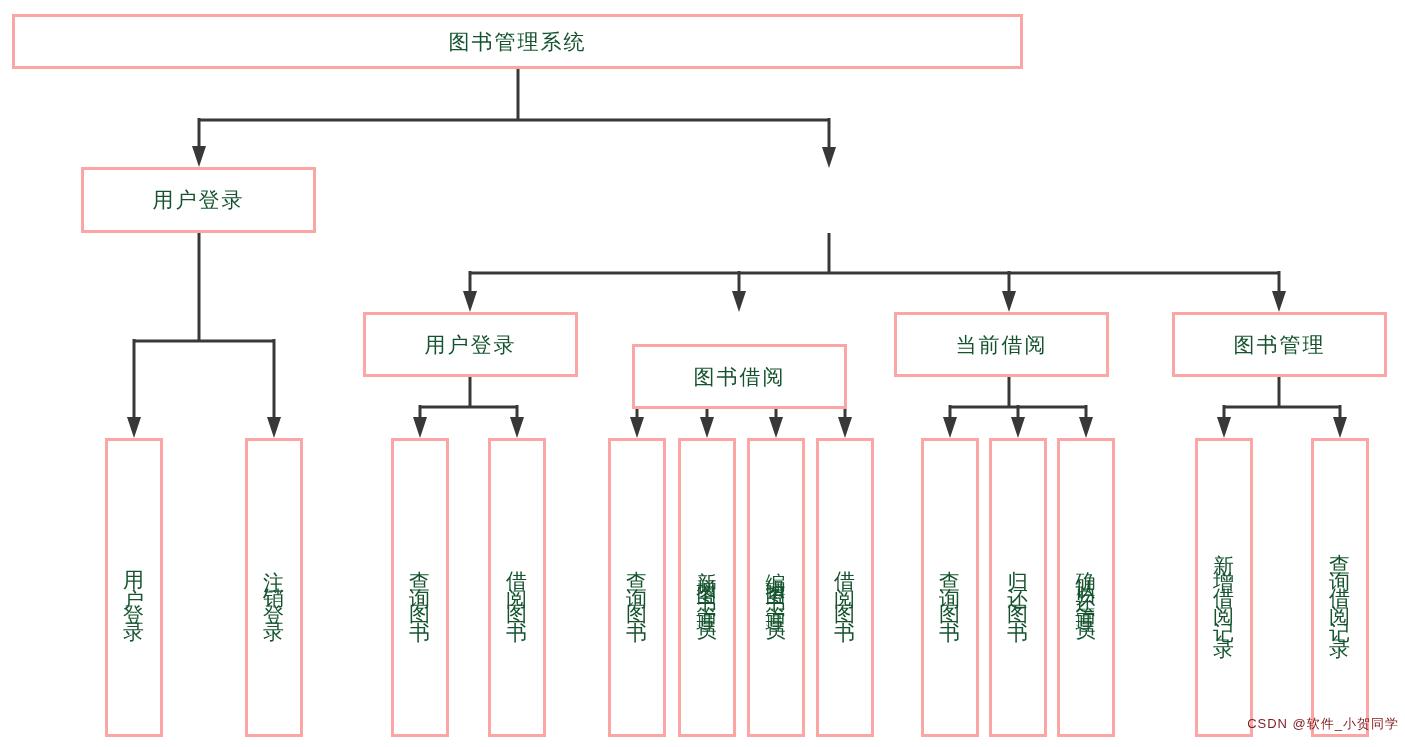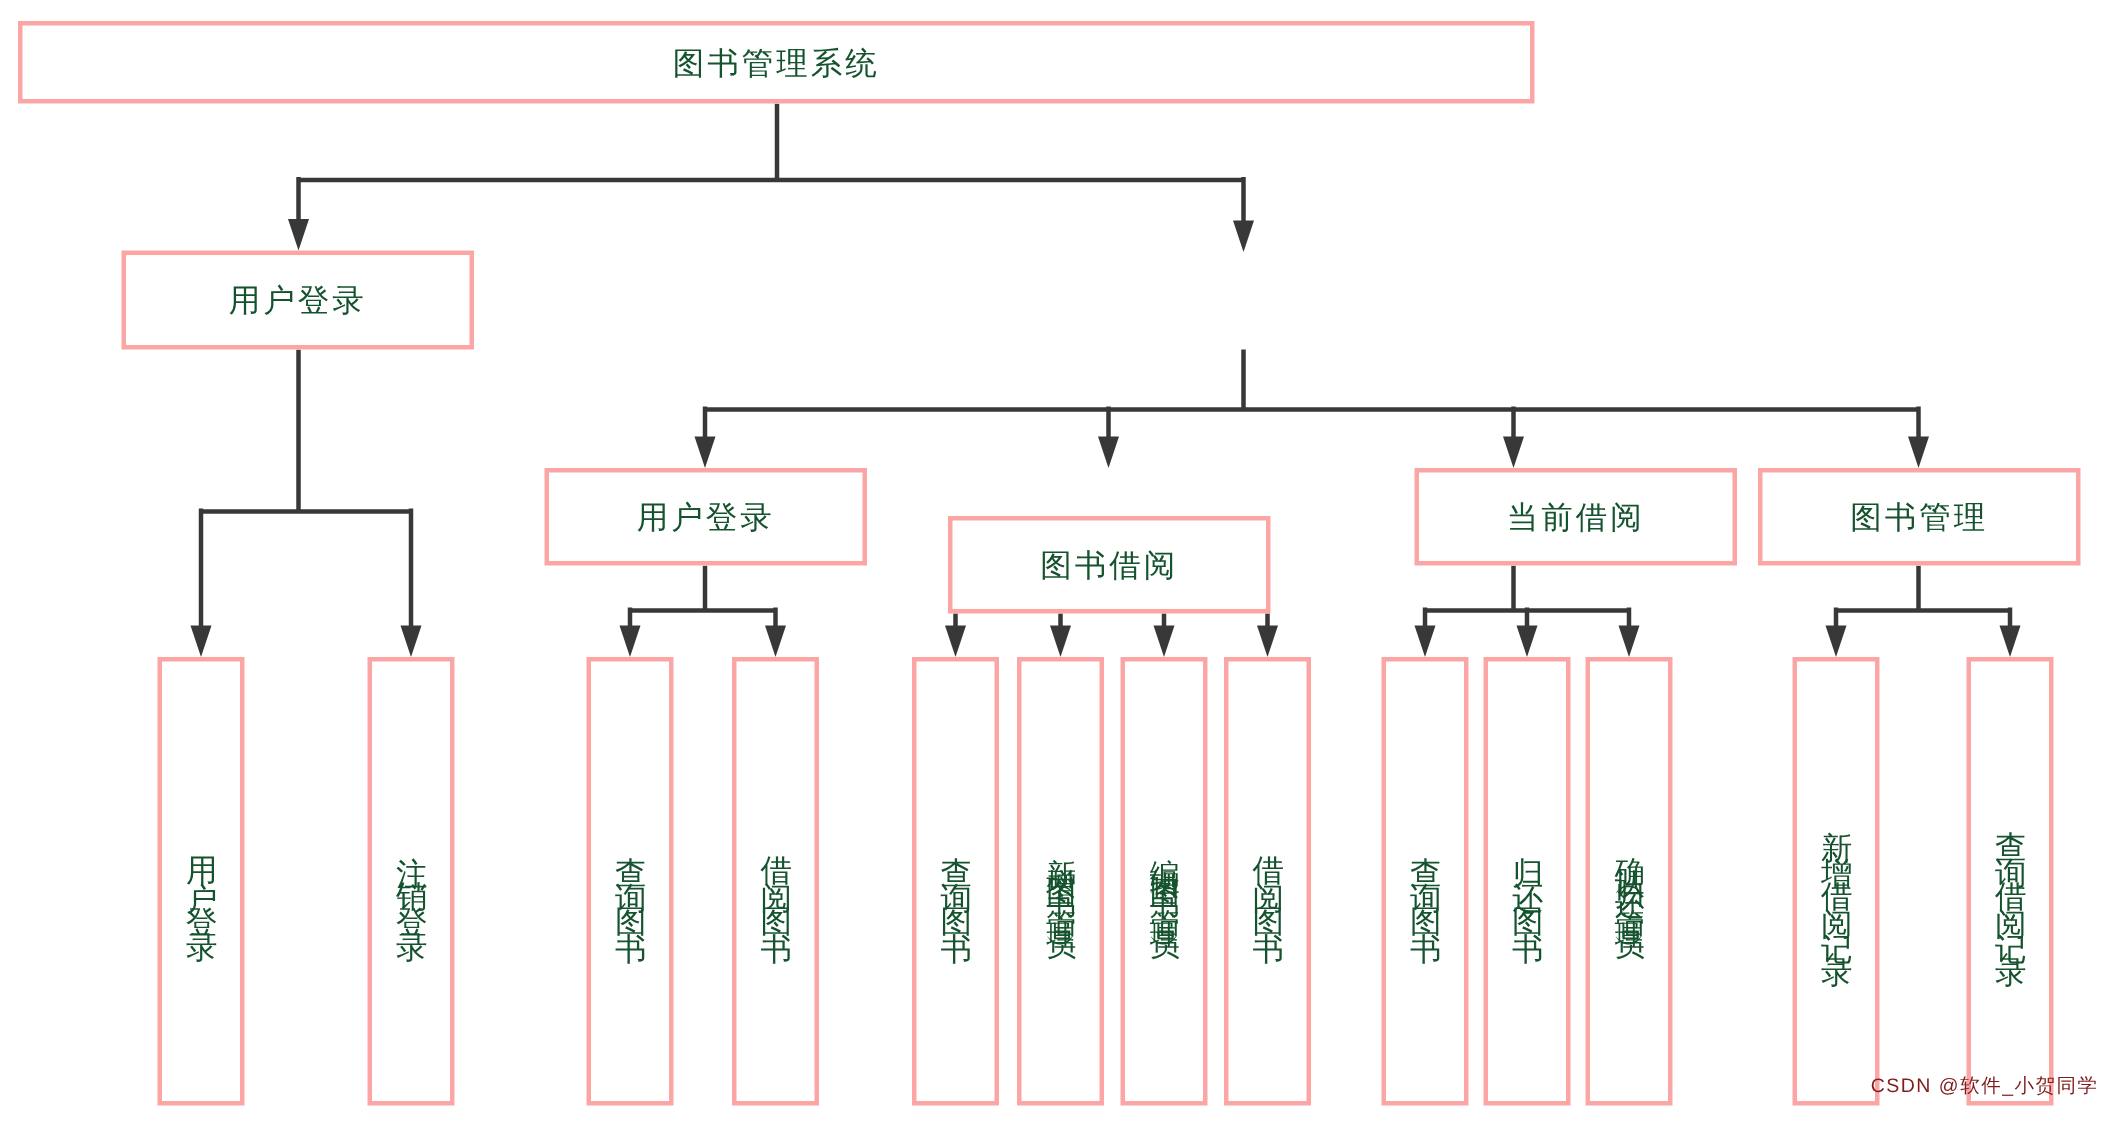--- a/index.html
+++ b/index.html
@@ -147,21 +147,21 @@
   <div class="node hbox" style="left:81px; top:167px; width:235px; height:66px;">
     <span>用户登录</span>
   </div>
 
   <div class="node hbox" style="left:363px; top:312px; width:215px; height:65px;">
     <span>用户登录</span>
   </div>
   <div class="node hbox" style="left:632px; top:312px; width:215px; height:65px;margin-top:32px;">
     <span>图书借阅</span>
   </div>
-  <div class="node hbox" style="left:943px; top:312px; width:215px; height:65px;">
+  <div class="node hbox" style="left:894px; top:312px; width:215px; height:65px;">
     <span>当前借阅</span>
   </div>
   <div class="node hbox" style="left:1172px; top:312px; width:215px; height:65px;">
     <span>图书管理</span>
   </div>
 
   <div class="node vbox vs" style="left:105px; top:438px; width:58px; height:299px;">
     <span>用户登录</span>
   </div>
   <div class="node vbox vs" style="left:245px; top:438px; width:58px; height:299px;">

